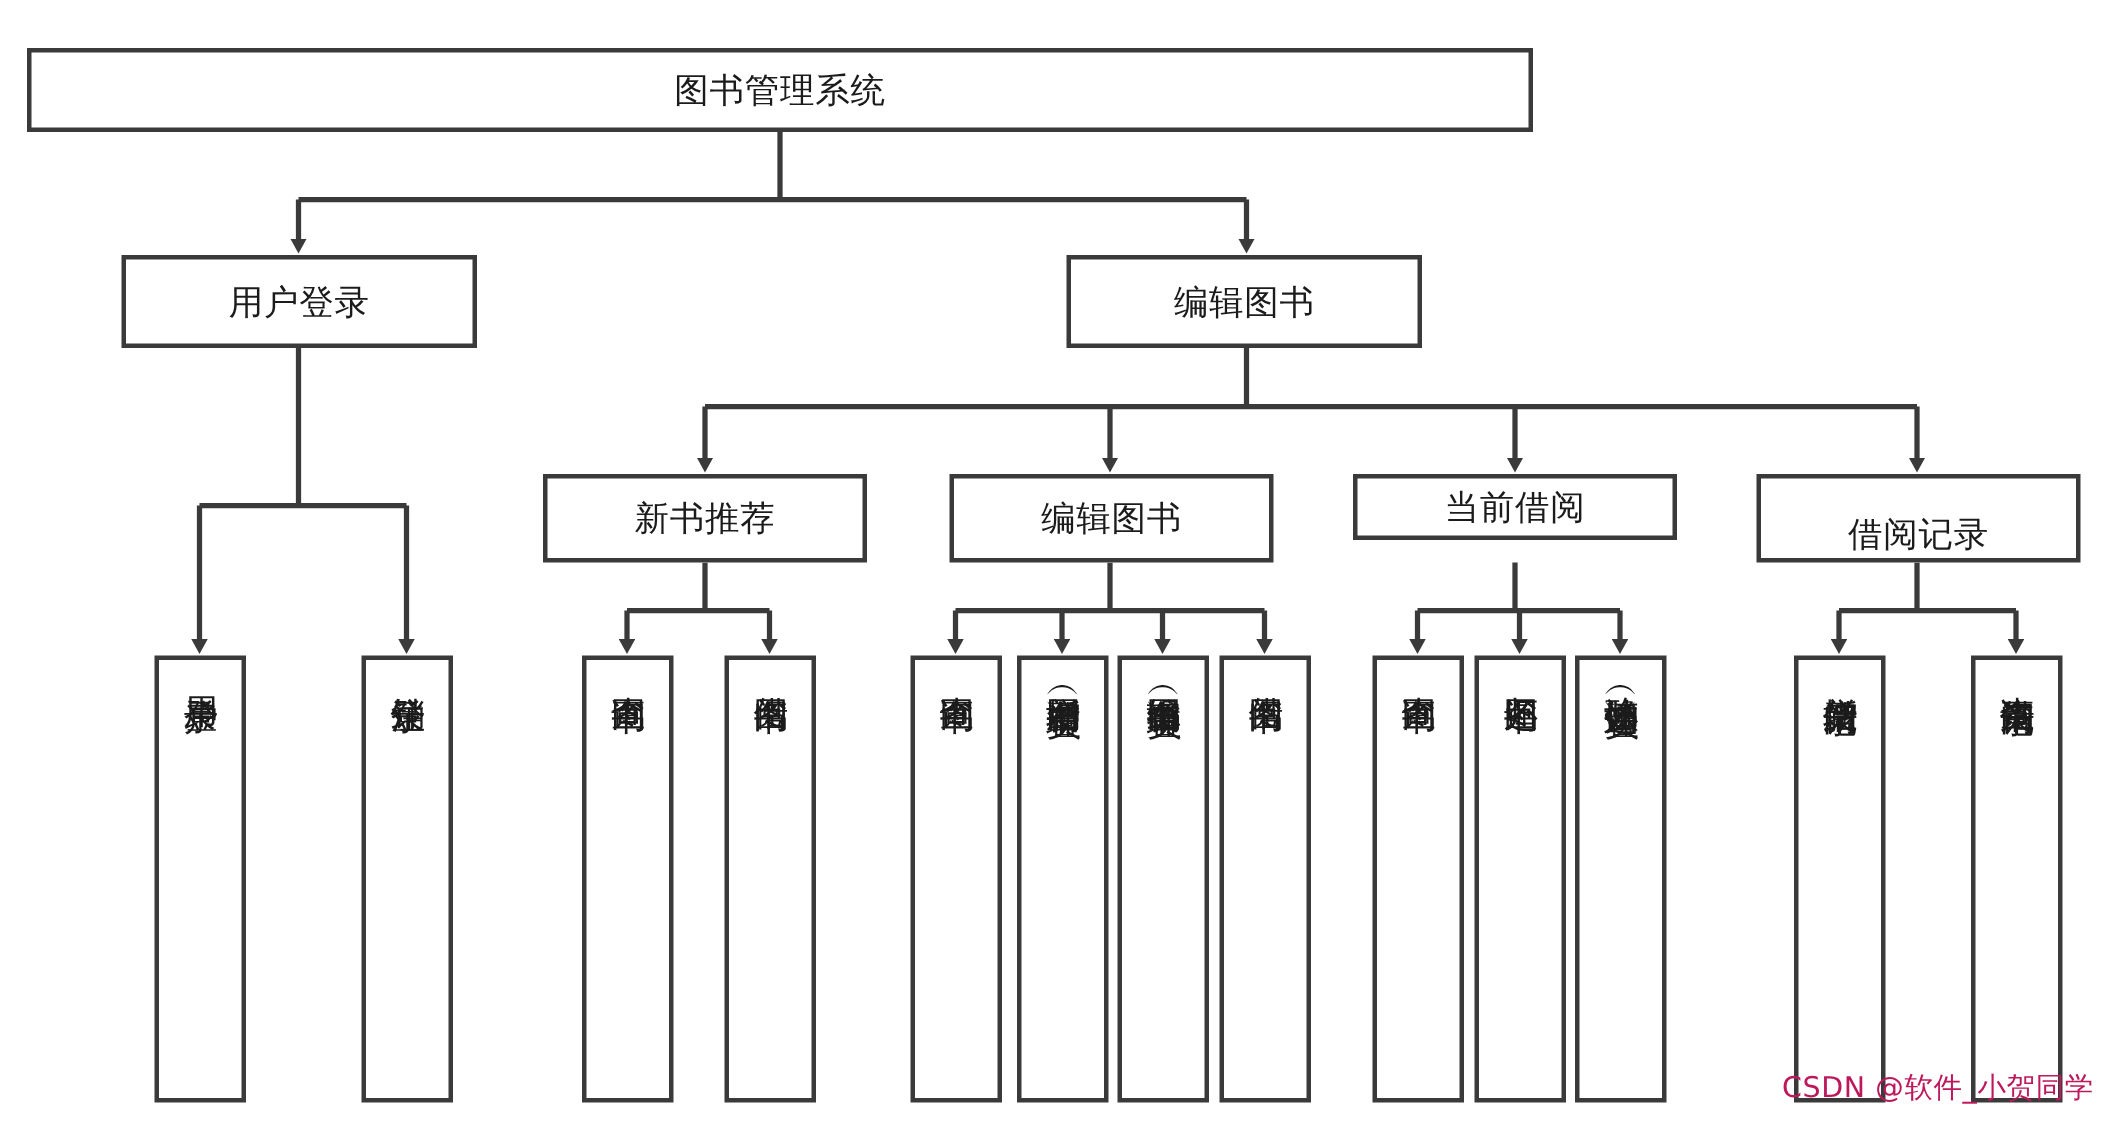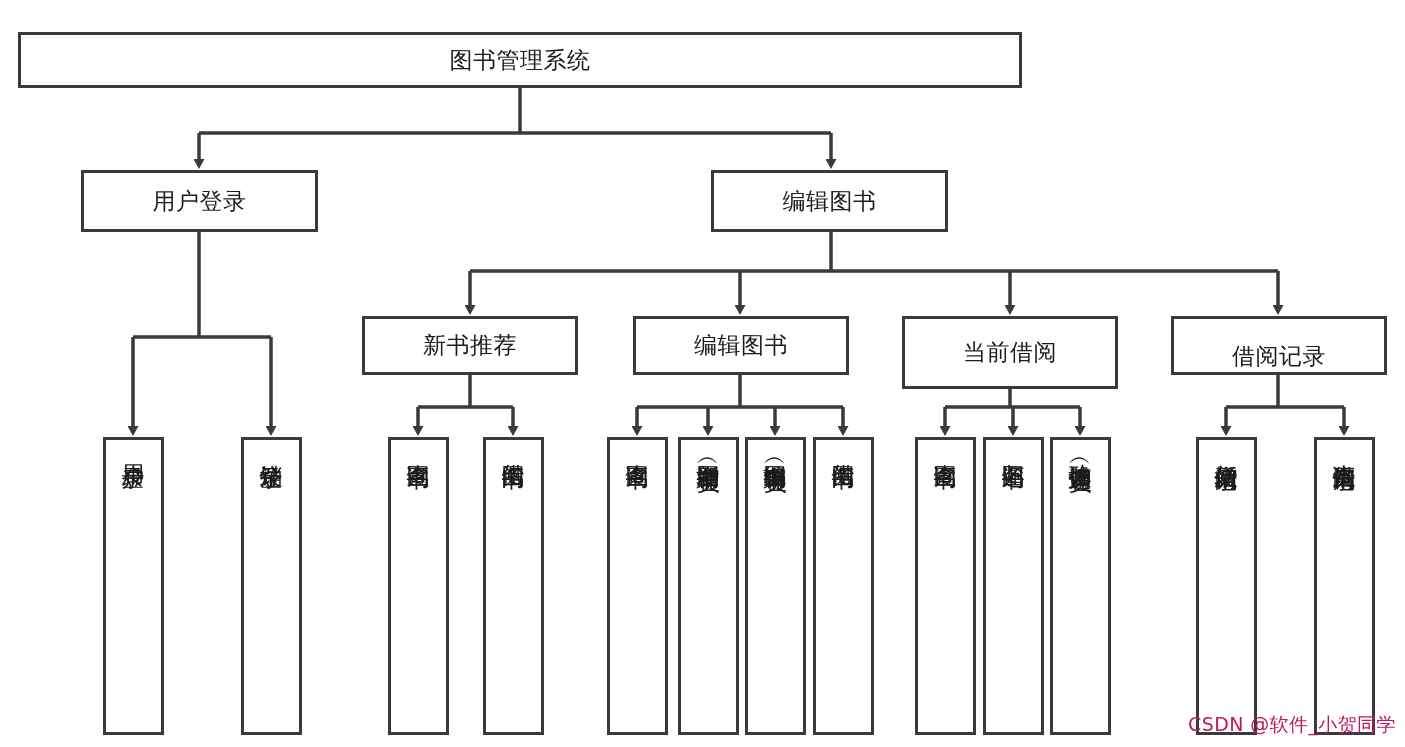--- a/index.html
+++ b/index.html
@@ -130,21 +130,21 @@
   <div class="node node-h" style="left:711px; top:170px; width:237px; height:62px;">
     <span>编辑图书</span>
   </div>
 
   <div class="node node-h" style="left:362px; top:316px; width:216px; height:59px;">
     <span>新书推荐</span>
   </div>
   <div class="node node-h" style="left:633px; top:316px; width:216px; height:59px;">
     <span>编辑图书</span>
   </div>
-  <div class="node node-h" style="left:902px; top:316px; width:216px; height:73px;">
+  <div class="node node-h" style="left:902px; top:316px; width:216px; height:44px;">
     <span>当前借阅</span>
   </div>
   <div class="node node-h" style="left:1171px; top:316px; width:216px; height:59px;align-items:flex-end;">
     <span>借阅记录</span>
   </div>
 
   <div class="node node-v" style="left:103px; top:437px; width:61px; height:298px;">
     <span>用户登录</span>
   </div>
   <div class="node node-v" style="left:241px; top:437px; width:61px; height:298px;">

